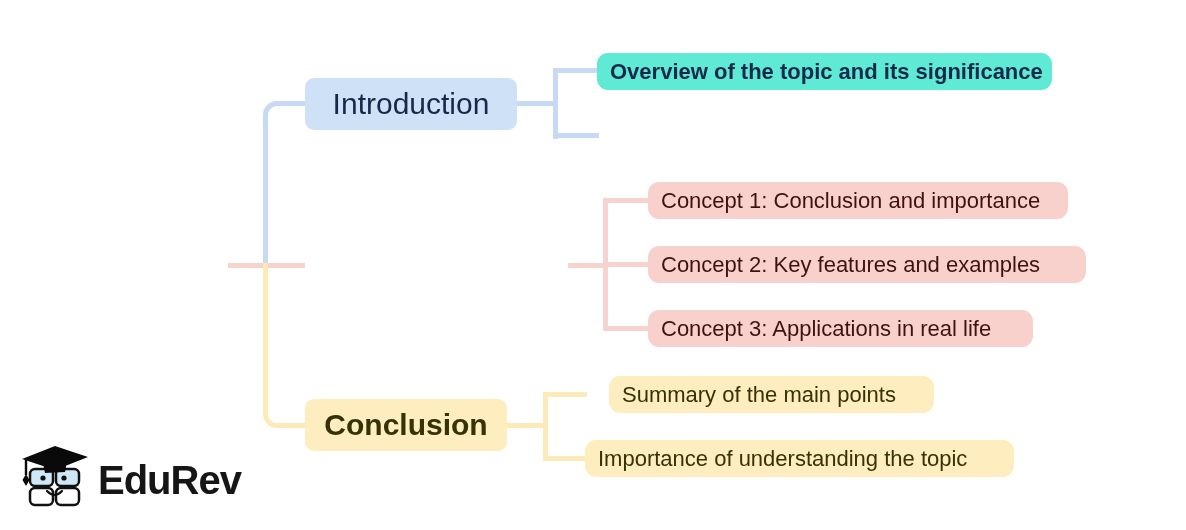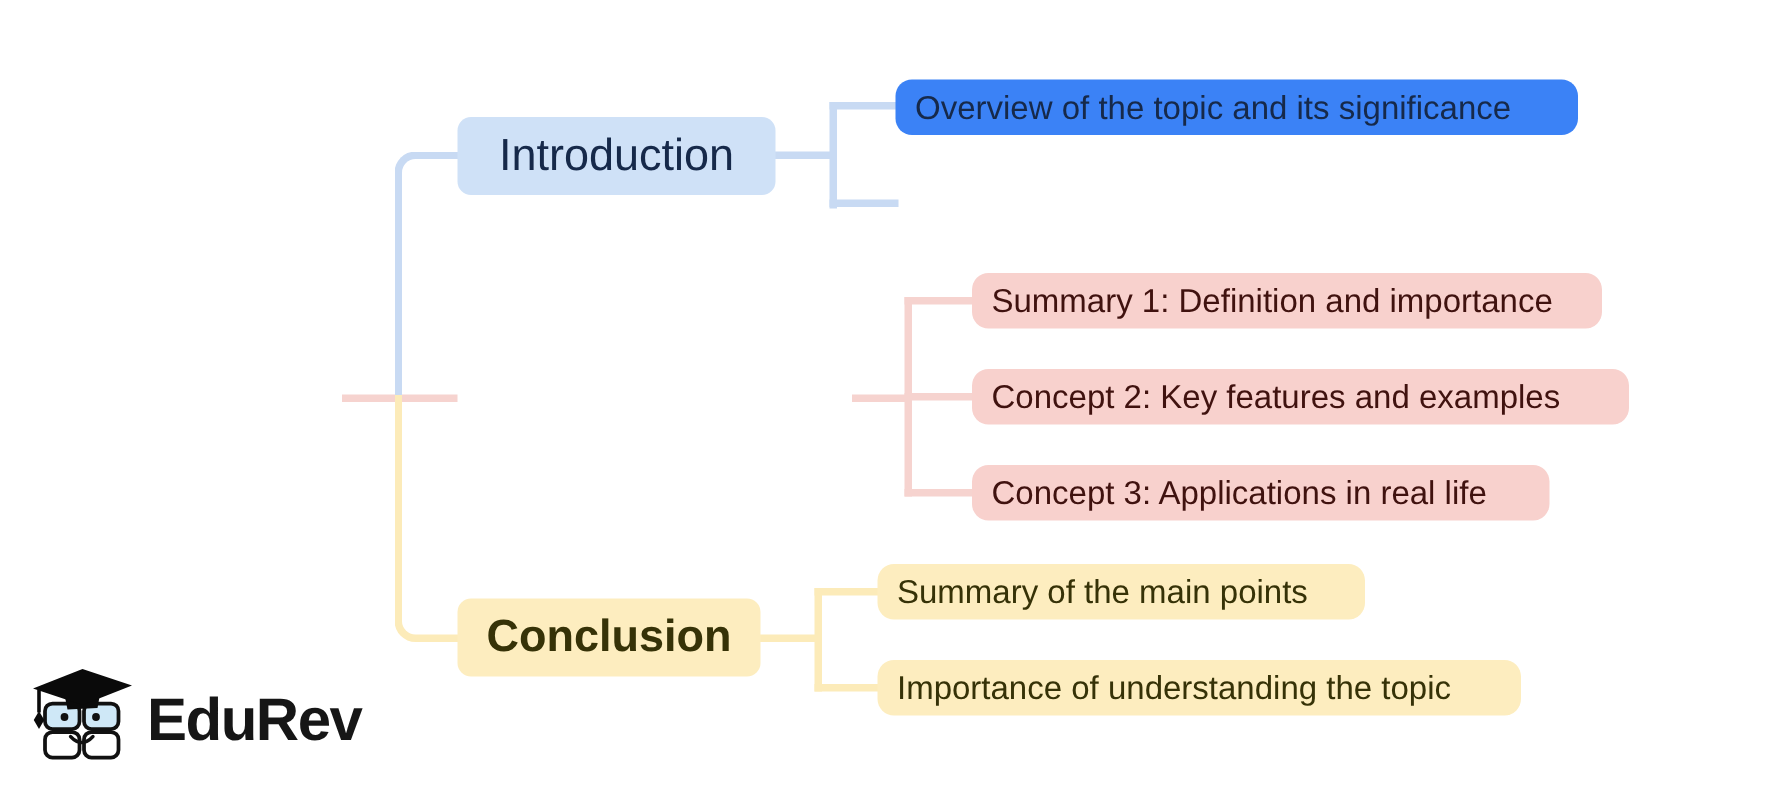--- a/index.html
+++ b/index.html
@@ -45,30 +45,30 @@
     justify-content: center; font-size: 30px;
   }
   .branch-intro      { left: 305px; top: 78px;  width: 212px; background: #cfe1f7; color: #16294a; }
   .branch-main       { left: 303px; top: 239px; width: 267px; background: #f8d1cd; color: #40120f; }
   .branch-conclusion { left: 305px; top: 399px; width: 202px; background: #fdedbf; color: #363207; font-weight: bold; }
 
   .child-node {
     height: 37px; border-radius: 11px;
     font-size: 22px; padding: 0 13px;
   }
-  .child-blue   { background: #3b82f6; color: #16294a; }
+  .child-blue   { background: #5eead4; color: #16294a; font-weight: bold; }
   .child-pink   { background: #f8d1cd; color: #40120f; }
   .child-yellow { background: #fdedbf; color: #363207; }
 
   .ch-b1 { left: 597px; top: 53px;  width: 455px; }
   .ch-b2 { left: 597px; top: 117px; width: 380px; }
   .ch-p1 { left: 648px; top: 182px; width: 420px; }
   .ch-p2 { left: 648px; top: 246px; width: 438px; }
   .ch-p3 { left: 648px; top: 310px; width: 385px; }
-  .ch-y1 { left: 585px; top: 376px; width: 325px; text-align: right; }
+  .ch-y1 { left: 609px; top: 376px; width: 325px; text-align: right; }
   .ch-y2 { left: 585px; top: 440px; width: 429px; }
 
   
   .logo { position: absolute; left: 16px; top: 440px; width: 230px; height: 80px; display: flex; align-items: center; z-index: 2; }
   .logo-icon { width: 76px; height: 76px; flex: 0 0 auto; }
   .logo-text { font-size: 40px; font-weight: 700; color: #161616; margin-left: 6px; letter-spacing: -1px; text-align: center; }
 </style>
 </head>
 <body>
 
@@ -91,21 +91,21 @@
 
   <div class="seg c-yellow" style="left:505px; top:423px; width:42px; height:5px;"></div>
   <div class="seg c-yellow" style="left:543px; top:392px; width:5px; height:69px;"></div>
   <div class="seg c-yellow" style="left:543px; top:392px; width:44px; height:5px;"></div>
   <div class="seg c-yellow" style="left:543px; top:456px; width:44px; height:5px;"></div>
 
 
   <div class="node branch-node branch-intro">Introduction</div>
   <div class="node child-node child-blue ch-b1">Overview of the topic and its significance</div>
 
-  <div class="node child-node child-pink ch-p1">Summary 1: Definition and importance</div>
+  <div class="node child-node child-pink ch-p1">Concept 1: Conclusion and importance</div>
   <div class="node child-node child-pink ch-p2">Concept 2: Key features and examples</div>
   <div class="node child-node child-pink ch-p3">Concept 3: Applications in real life</div>
 
   <div class="node branch-node branch-conclusion">Conclusion</div>
   <div class="node child-node child-yellow ch-y1">Summary of the main points</div>
   <div class="node child-node child-yellow ch-y2">Importance of understanding the topic</div>
 
   <div class="logo">
     <svg class="logo-icon" viewBox="0 0 76 76">
 

